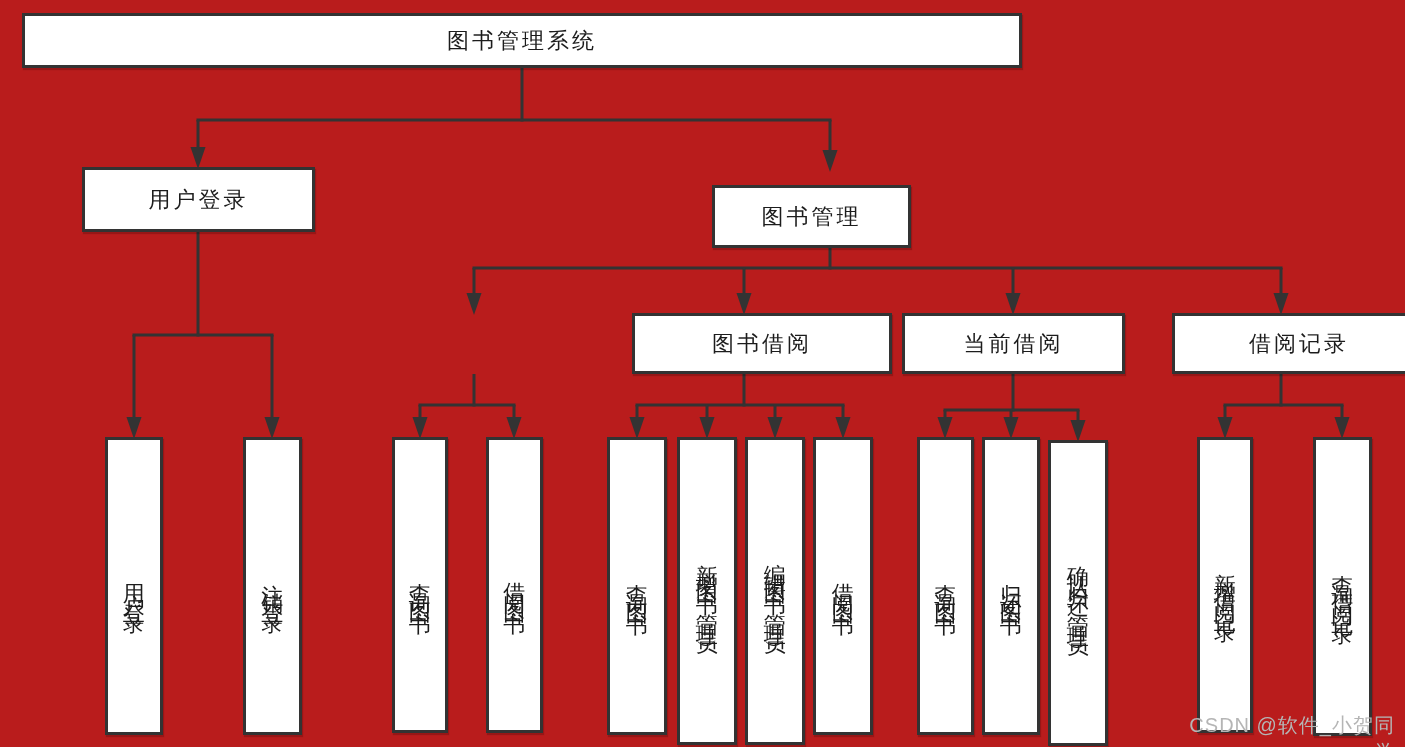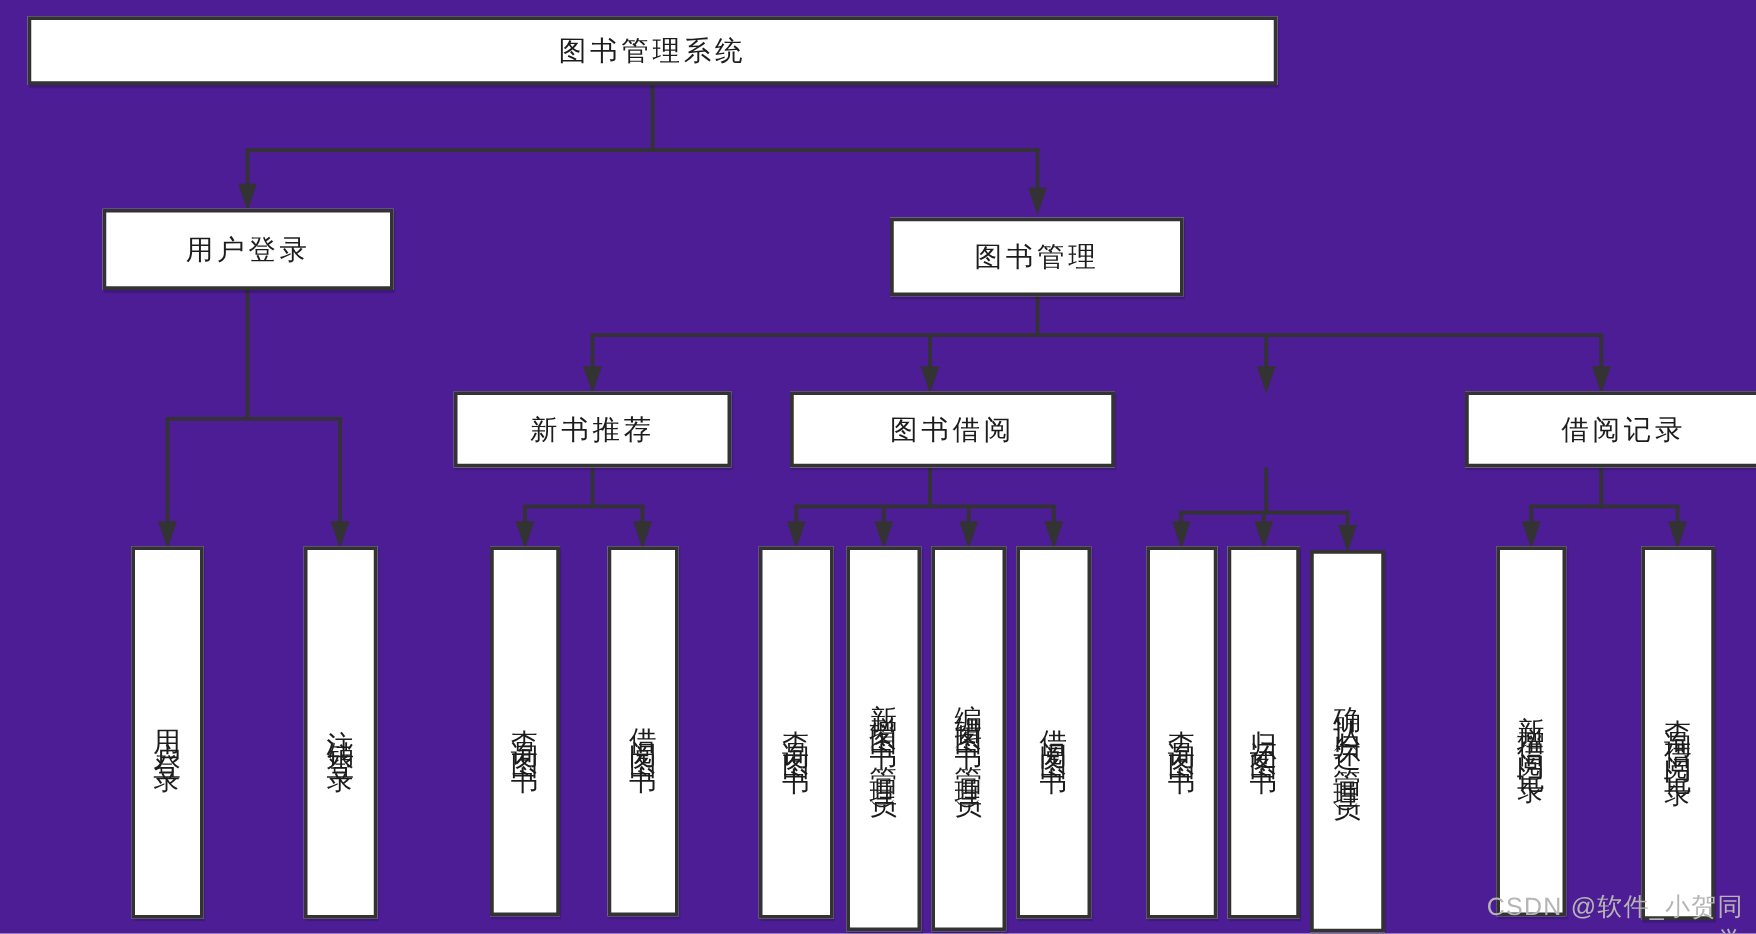--- a/index.html
+++ b/index.html
@@ -1,17 +1,17 @@
 <!DOCTYPE html>
 <html><head>
 <meta charset="utf-8">
 <style>
   html,body { margin:0; padding:0; background:#ffffff; }
   .canvas {
-    position:relative; width:1405px; height:747px; background:#4c1d95;
+    position:relative; width:1405px; height:747px; background:#b91c1c;
     font-family:"Liberation Sans","DejaVu Sans",sans-serif; overflow:hidden;
   }
   svg.connectors { position:absolute; left:0; top:0; }
   svg.connectors line { stroke:#333333; stroke-width:3; }
   svg.connectors polygon { fill:#333333; }
   .node {
     position:absolute; box-sizing:border-box; background:#ffffff;
     border:3px solid #333333; display:flex; align-items:center; justify-content:center;
     box-shadow:1px 2px 1px rgba(0,0,0,0.18);
   }
@@ -107,29 +107,29 @@
     </g>
   </svg>
 
   <div class="node h" style="left:22px;top:13px;width:1000px;height:55px">
     <span class="lbl">图书管理系统</span>
   </div>
 
   <div class="node h" style="left:82px;top:167px;width:233px;height:65px">
     <span class="lbl">用户登录</span>
   </div>
-  <div class="node h" style="left:712px;top:174px;width:235px;height:63px">
+  <div class="node h" style="left:712px;top:185px;width:199px;height:63px">
     <span class="lbl">图书管理</span>
   </div>
 
-  <div class="node h" style="left:363px;top:313px;width:222px;height:61px">
-    <span class="lbl">新书推荐</span>
-  </div>
   <div class="node h" style="left:632px;top:313px;width:260px;height:61px">
     <span class="lbl">图书借阅</span>
+  </div>
+  <div class="node h" style="left:902px;top:313px;width:223px;height:61px">
+    <span class="lbl">当前借阅</span>
   </div>
   <div class="node h" style="left:1172px;top:313px;width:254px;height:61px">
     <span class="lbl">借阅记录</span>
   </div>
 
   <div class="node v" style="left:105px;top:437px;width:58px;height:298px">
     <span class="lbl">用户登录</span>
   </div>
   <div class="node v" style="left:243px;top:437px;width:59px;height:298px">
     <span class="lbl">注销登录</span>

